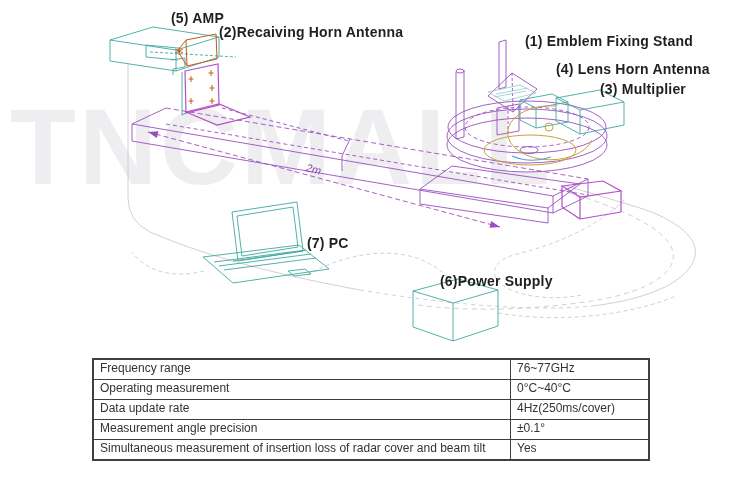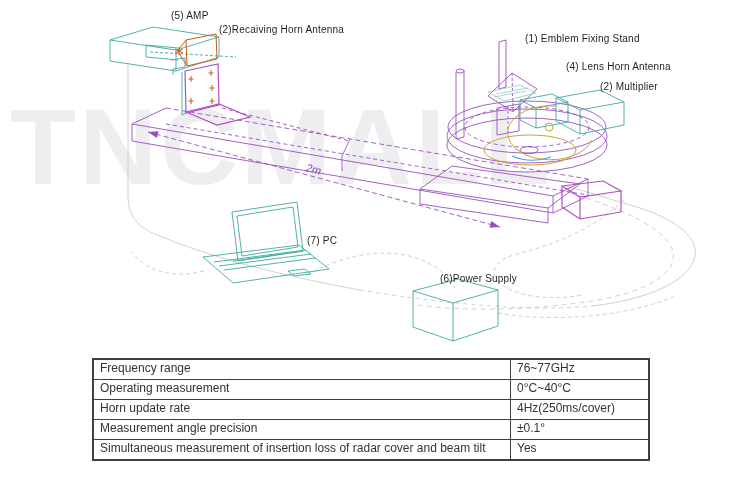--- a/index.html
+++ b/index.html
@@ -8,27 +8,27 @@
     position:relative; font-family:"Liberation Sans", sans-serif;
   }
   .diagram { position:absolute; left:0; top:0; width:750px; height:356px; }
   .watermark {
     position:absolute; left:10px; top:84px; z-index:0;
     font-size:108px; font-weight:800; letter-spacing:3px;
     color:#eeedf0; user-select:none; white-space:nowrap;
   }
   svg.drawing { position:absolute; left:0; top:0; z-index:1; }
   .lbl {
-    position:absolute; z-index:2; font-size:10px; font-weight:400;
+    position:absolute; z-index:2; font-size:14px; font-weight:700;
     color:#1f1f1f; letter-spacing:0.2px; white-space:nowrap;
   }
   .lbl-amp { left:171px; top:10px; }
   .lbl-recv { left:219px; top:24px; }
   .lbl-emblem { left:525px; top:33px; }
-  .lbl-lens { left:556px; top:61px;margin-left:10px; }
+  .lbl-lens { left:556px; top:61px; }
   .lbl-mult { left:600px; top:81px; }
   .lbl-pc { left:307px; top:235px; }
   .lbl-power { left:412px; top:273px;margin-left:28px; }
   .lbl-2m {
     position:absolute; left:306px; top:163px; z-index:2;
     color:#8d4bbb; font-size:11px; font-style:italic; font-weight:400;
     transform:rotate(14deg); white-space:nowrap;
   }
   table.spec-table {
     position:absolute; left:92px; top:358px; width:553px; z-index:3;
@@ -161,38 +161,38 @@
       <path d="M556,106 A43,27 0 1 0 592,140"></path>
       <circle cx="549" cy="127" r="4"></circle>
     </g>
     <path d="M512,156 Q531,164 551,157" stroke="#55a0dd" fill="none" stroke-width="1.2"></path>
   </svg>
 
   <span class="lbl lbl-amp">(5) AMP</span>
   <span class="lbl lbl-recv">(2)Recaiving Horn Antenna</span>
   <span class="lbl lbl-emblem">(1) Emblem Fixing Stand</span>
   <span class="lbl lbl-lens">(4) Lens Horn Antenna</span>
-  <span class="lbl lbl-mult">(2) Multiplier</span>
+  <span class="lbl lbl-mult">(3) Multiplier</span>
   <span class="lbl lbl-pc">(7) PC</span>
   <span class="lbl lbl-power">(6)Power Supply</span>
   <span class="lbl-2m">2m</span>
 </div>
 
 <table class="spec-table">
   <tbody>
     <tr class="short">
       <td class="key">Frequency range</td>
       <td class="val">76~77GHz</td>
     </tr>
     <tr class="short">
       <td class="key">Operating measurement</td>
       <td class="val">0°C~40°C</td>
     </tr>
     <tr class="short">
-      <td class="key">Horn update rate</td>
+      <td class="key">Data update rate</td>
       <td class="val">4Hz(250ms/cover)</td>
     </tr>
     <tr class="short">
       <td class="key">Measurement angle precision</td>
       <td class="val">±0.1°</td>
     </tr>
     <tr>
       <td class="key">Simultaneous measurement of insertion loss of radar cover and beam tilt</td>
       <td class="val">Yes</td>
     </tr>

